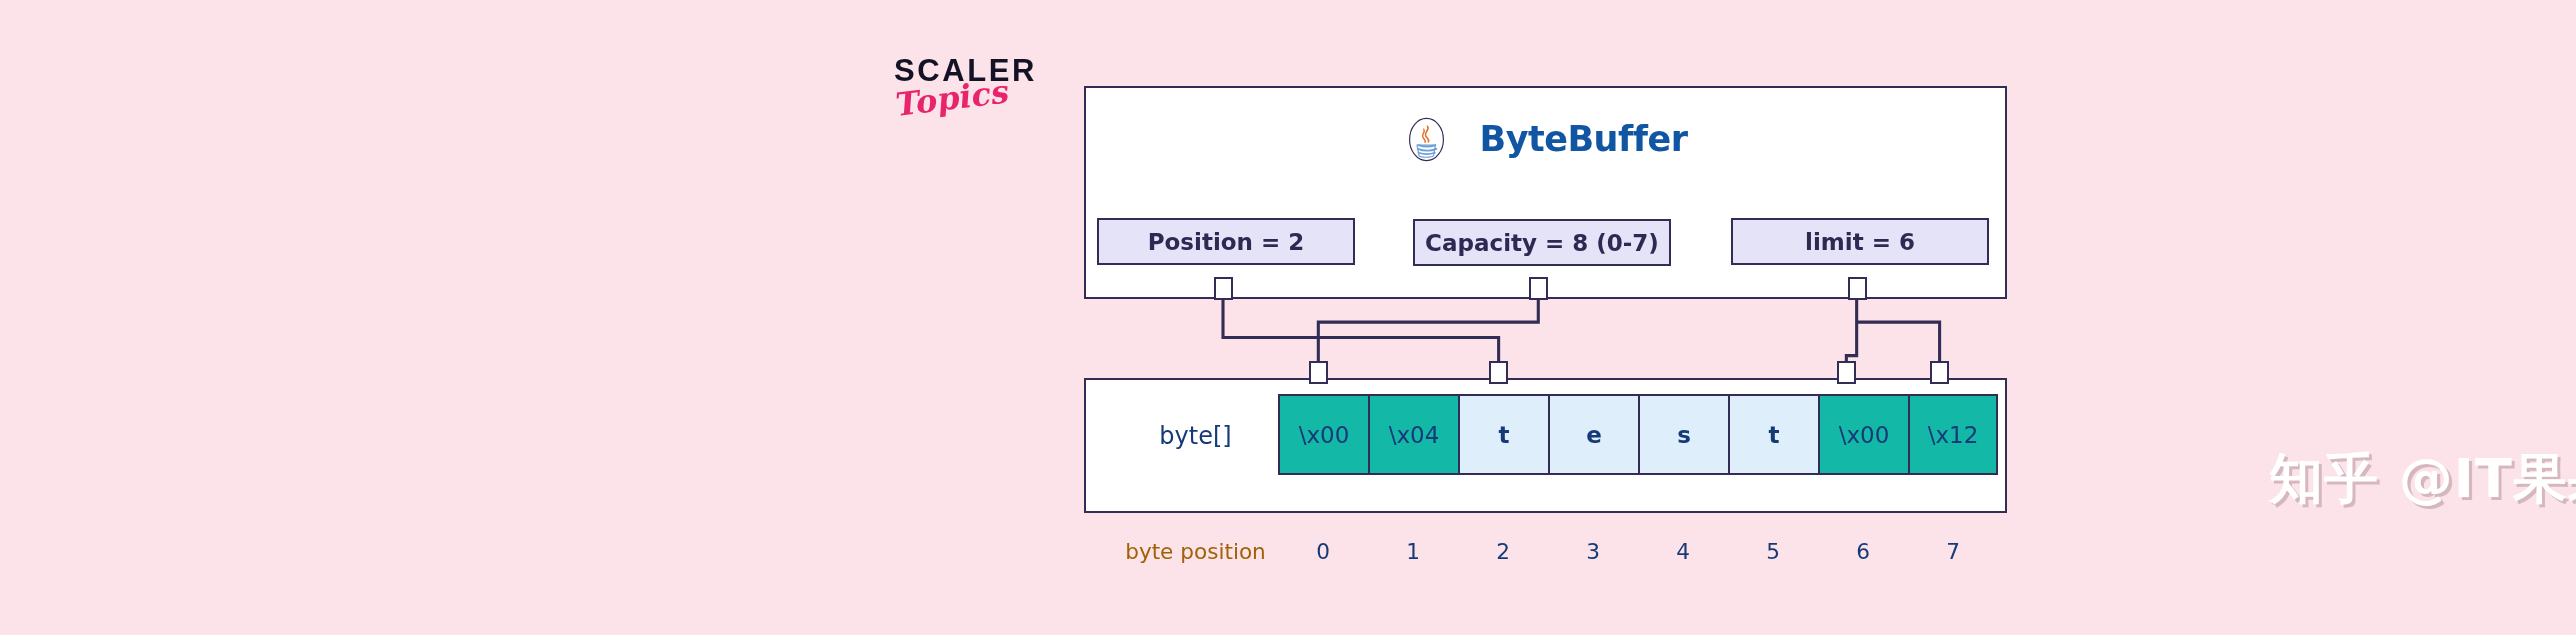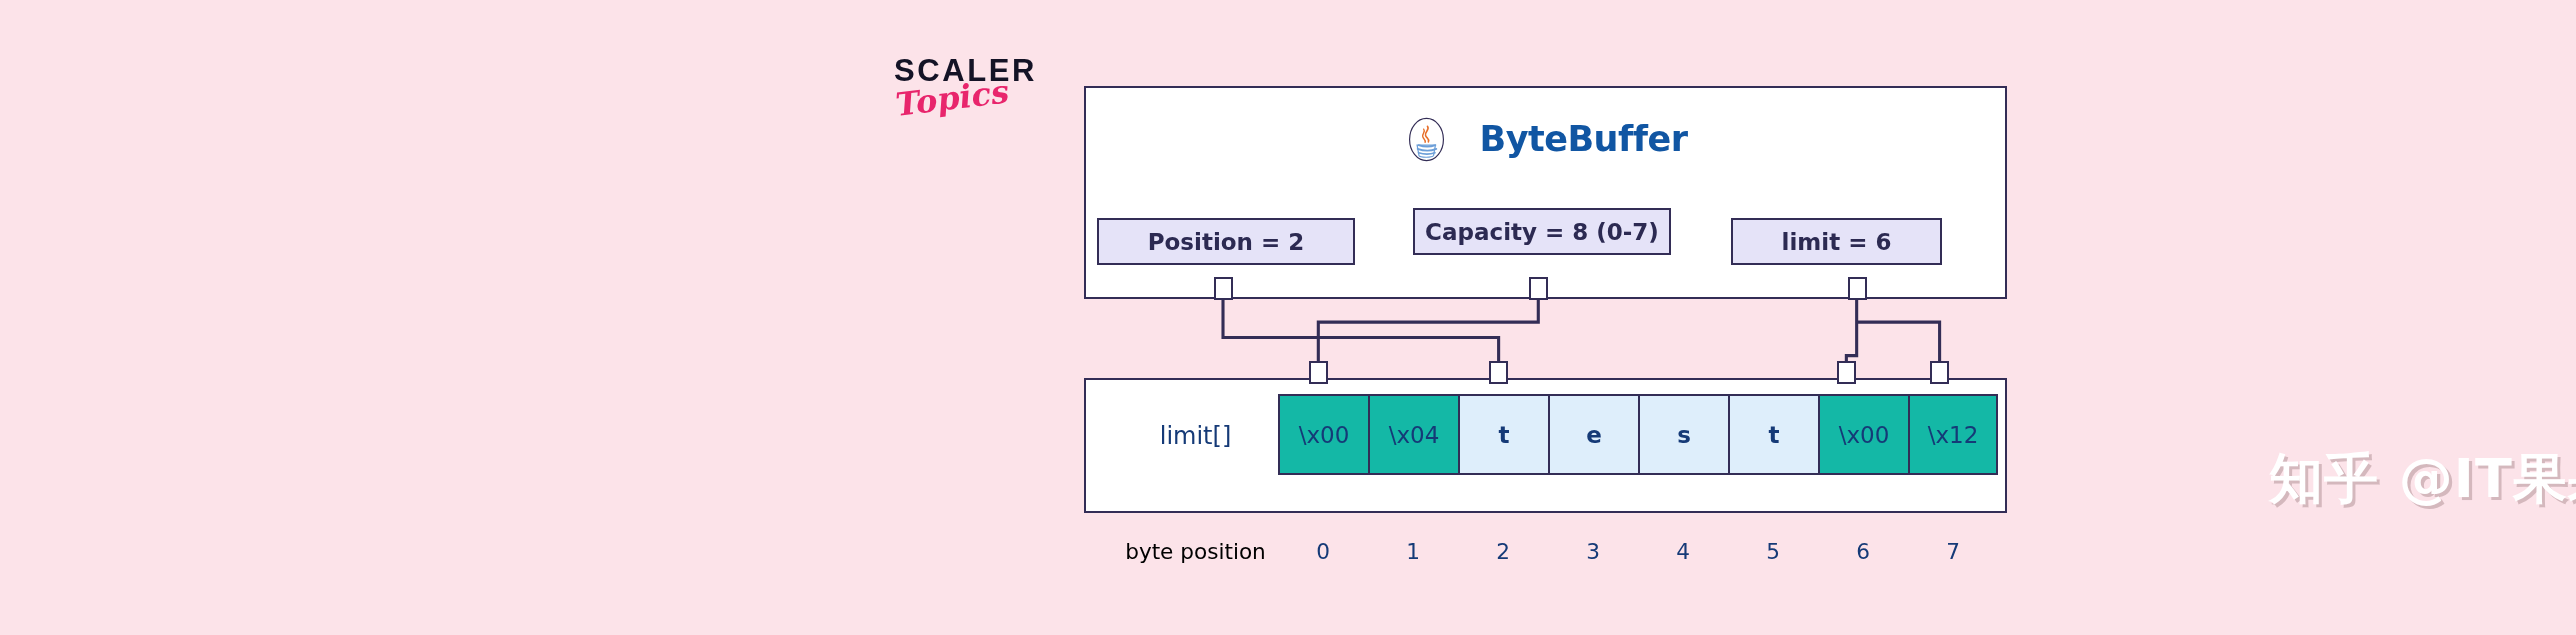--- a/index.html
+++ b/index.html
@@ -125,22 +125,22 @@
     left: 6.2px;
     top: 6.2px;
     width: 100%;
     height: 100%;
     background: #8d87dd;
     border: 2.6px solid #332d56;
     box-sizing: border-box;
     z-index: -1;
   }
   #box-position { left: 1097px; top: 218px; width: 258px; }
-  #box-capacity { left: 1413px; top: 208px; width: 258px; }
-  #box-limit    { left: 1731px; top: 218px; width: 211px; }
+  #box-capacity { left: 1413px; top: 219px; width: 258px; }
+  #box-limit    { left: 1731px; top: 218px; width: 258px; }
 
   
   .stub {
     position: absolute;
     width: 18.5px;
     height: 23px;
     background: #ffffff;
     border: 2.1px solid #332d56;
     box-sizing: border-box;
     z-index: 4;
@@ -218,21 +218,21 @@
     top: 536px;
     height: 31px;
     display: flex;
     align-items: center;
   }
   #position-label {
     width: 165px;
     text-align: center;
     font-family: "DejaVu Sans", sans-serif;
     font-size: 21.6px;
-    color: #000000;
+    color: #a16207;
   }
   .pos-num {
     width: 90px;
     text-align: center;
     font-family: "DejaVu Sans", sans-serif;
     font-size: 21.6px;
     color: #153a77;
   }
 
   
@@ -300,21 +300,21 @@
 
   <div class="stub" id="stub-position"></div>
   <div class="stub" id="stub-capacity"></div>
   <div class="stub" id="stub-limit"></div>
 
   <div class="cell-stub" id="cell-stub-2"></div>
   <div class="cell-stub" id="cell-stub-1"></div>
   <div class="cell-stub" id="cell-stub-3"></div>
   <div class="cell-stub" id="cell-stub-4"></div>
 
-  <div id="byte-label">limit[]</div>
+  <div id="byte-label">byte[]</div>
 
   <div id="byte-cells">
       <div class="byte-cell hexfill">\x00</div>
       <div class="byte-cell hexfill">\x04</div>
       <div class="byte-cell charfill">t</div>
       <div class="byte-cell charfill">e</div>
       <div class="byte-cell charfill">s</div>
       <div class="byte-cell charfill">t</div>
       <div class="byte-cell hexfill">\x00</div>
       <div class="byte-cell hexfill">\x12</div>

